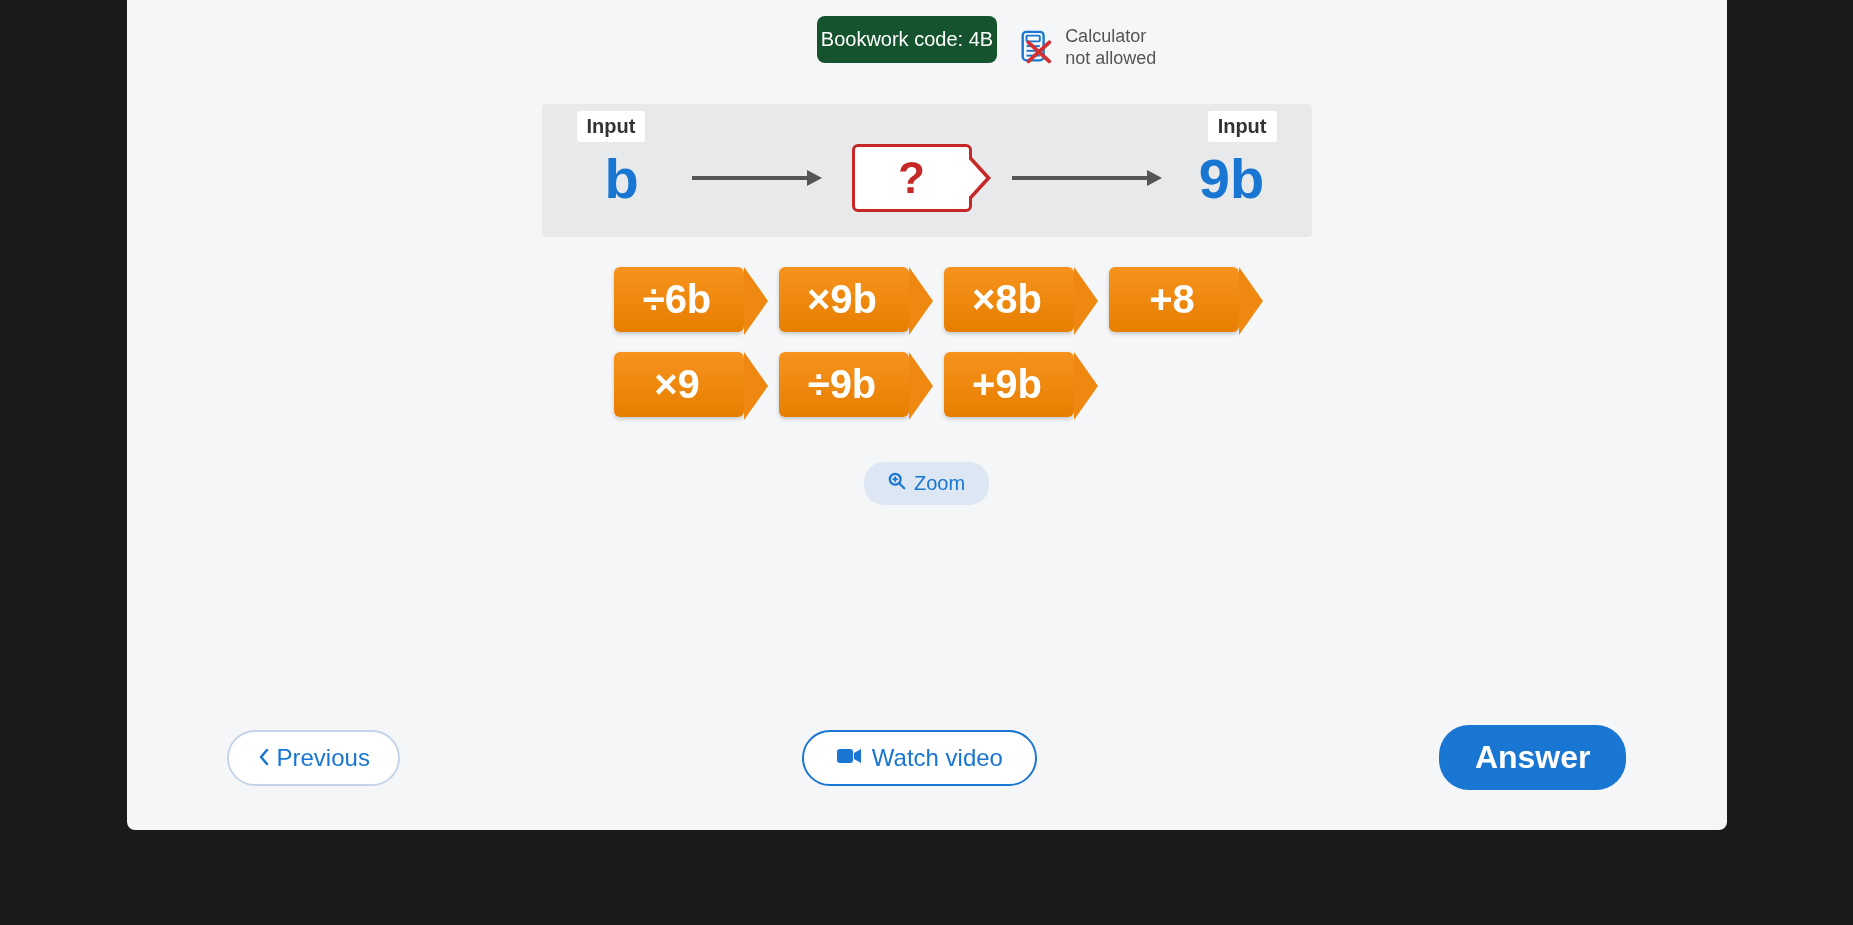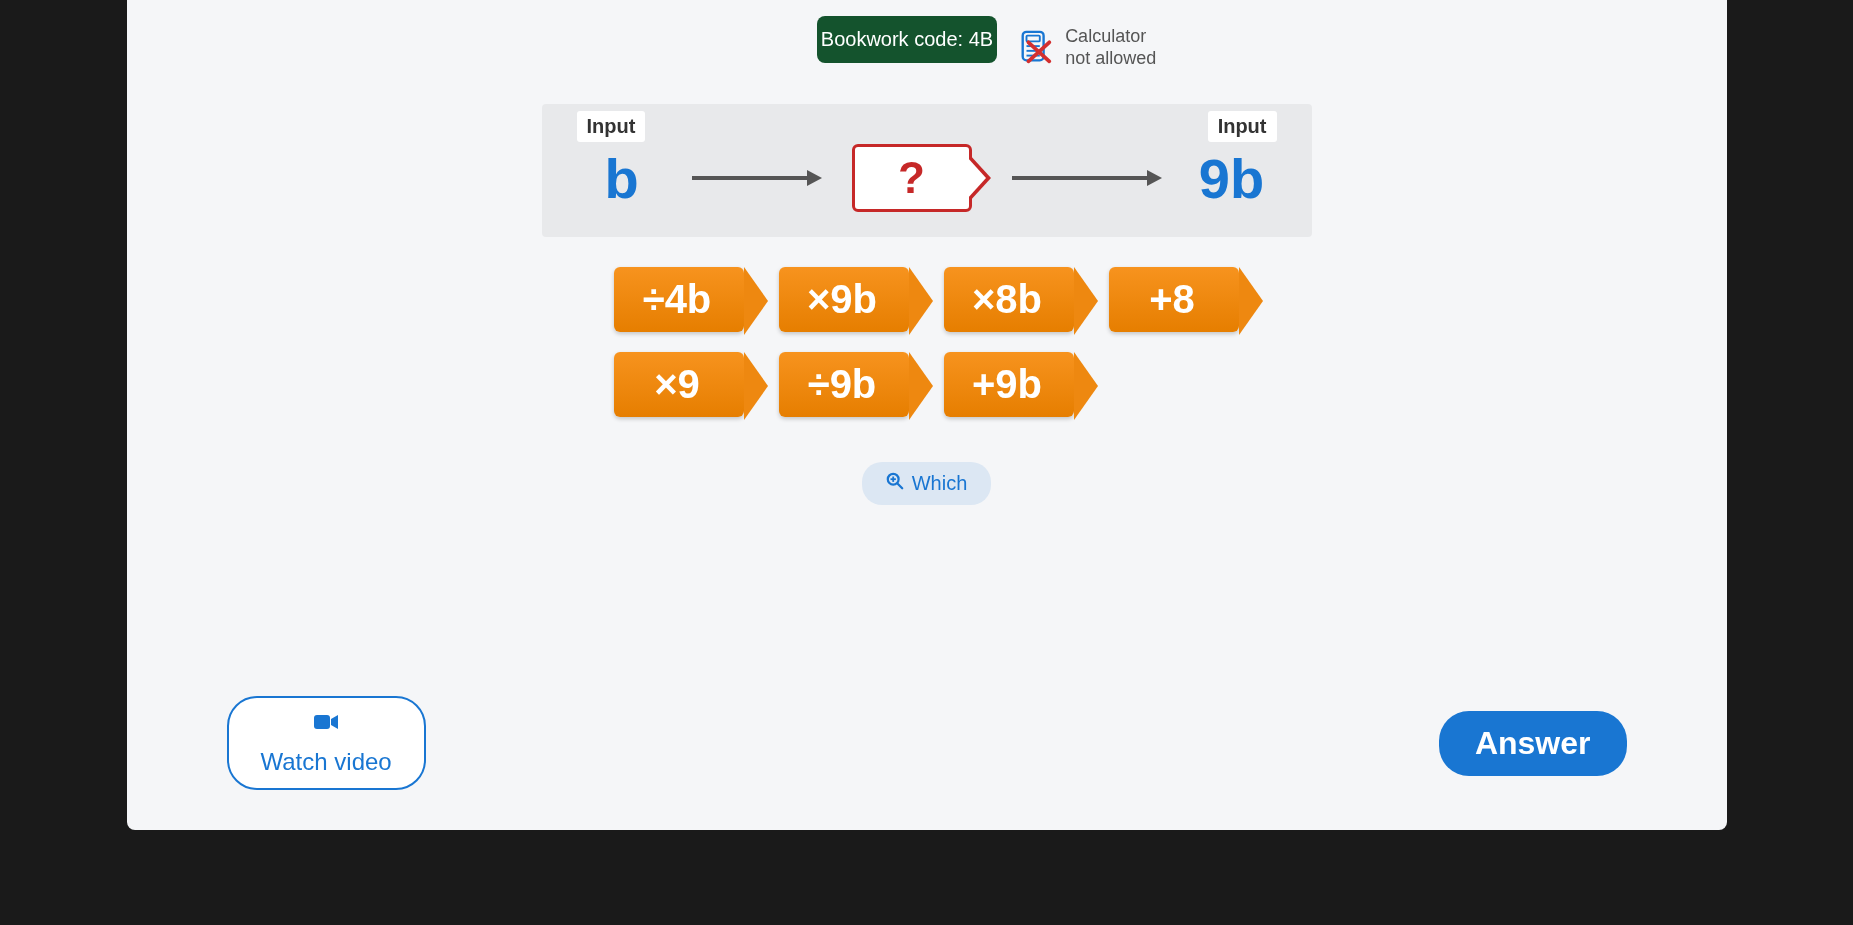--- a/index.html
+++ b/index.html
@@ -217,21 +217,20 @@
       color: #1976d2;
       border: 2px solid #1976d2;
       padding: 12px 32px;
       border-radius: 30px;
       font-size: 24px;
       font-weight: 500;
       cursor: pointer;
       display: flex;
       align-items: center;
       gap: 10px;
-      flex-direction: column;
     }
     .answer-btn {
       background: #1976d2;
       color: #fff;
       border: none;
       padding: 14px 36px;
       border-radius: 30px;
       font-size: 32px;
       font-weight: 600;
       cursor: pointer;
@@ -281,43 +280,51 @@
 
       <svg class="arrow-svg" width="150" height="20" style="margin-left:10px;">
         <line x1="0" y1="10" x2="135" y2="10" stroke="#555" stroke-width="4"></line>
         <polygon points="135,2 150,10 135,18" fill="#555"></polygon>
       </svg>
 
       <div class="io-value">9b</div>
     </div>
 
     <div class="options-grid">
-      <div class="option-tile">÷4b</div>
+      <div class="option-tile">÷6b</div>
       <div class="option-tile">×9b</div>
       <div class="option-tile">×8b</div>
       <div class="option-tile">+8</div>
       <div class="option-tile">×9</div>
       <div class="option-tile">÷9b</div>
       <div class="option-tile">+9b</div>
     </div>
 
     <button class="zoom-btn">
       <span>
         <svg width="18" height="18" viewBox="0 0 20 20">
           <circle cx="8" cy="8" r="6" fill="none" stroke="#1976d2" stroke-width="2.5"></circle>
           <line x1="13" y1="13" x2="18" y2="18" stroke="#1976d2" stroke-width="2.5" stroke-linecap="round"></line>
           <line x1="5" y1="8" x2="11" y2="8" stroke="#1976d2" stroke-width="2"></line>
           <line x1="8" y1="5" x2="8" y2="11" stroke="#1976d2" stroke-width="2"></line>
         </svg>
       </span>
-      <span>Which</span>
+      <span>Zoom</span>
     </button>
   </div>
 
   <div class="bottom-bar">
+    <button class="prev-btn">
+      <span>
+        <svg width="14" height="18" viewBox="0 0 12 18">
+            <polyline points="9,2 3,9 9,16" fill="none" stroke="#1976d2" stroke-width="2.5" stroke-linecap="round" stroke-linejoin="round"></polyline>
+          </svg>
+      </span>
+      <span>Previous</span>
+    </button>
 
     <button class="watch-btn">
       <span>
         <svg width="26" height="20" viewBox="0 0 26 20">
           <rect x="1" y="3" width="16" height="14" rx="3" fill="#1976d2"></rect>
           <polygon points="18,7 25,3 25,17 18,13" fill="#1976d2"></polygon>
         </svg>
       </span>
       <span>Watch video</span>
     </button>

